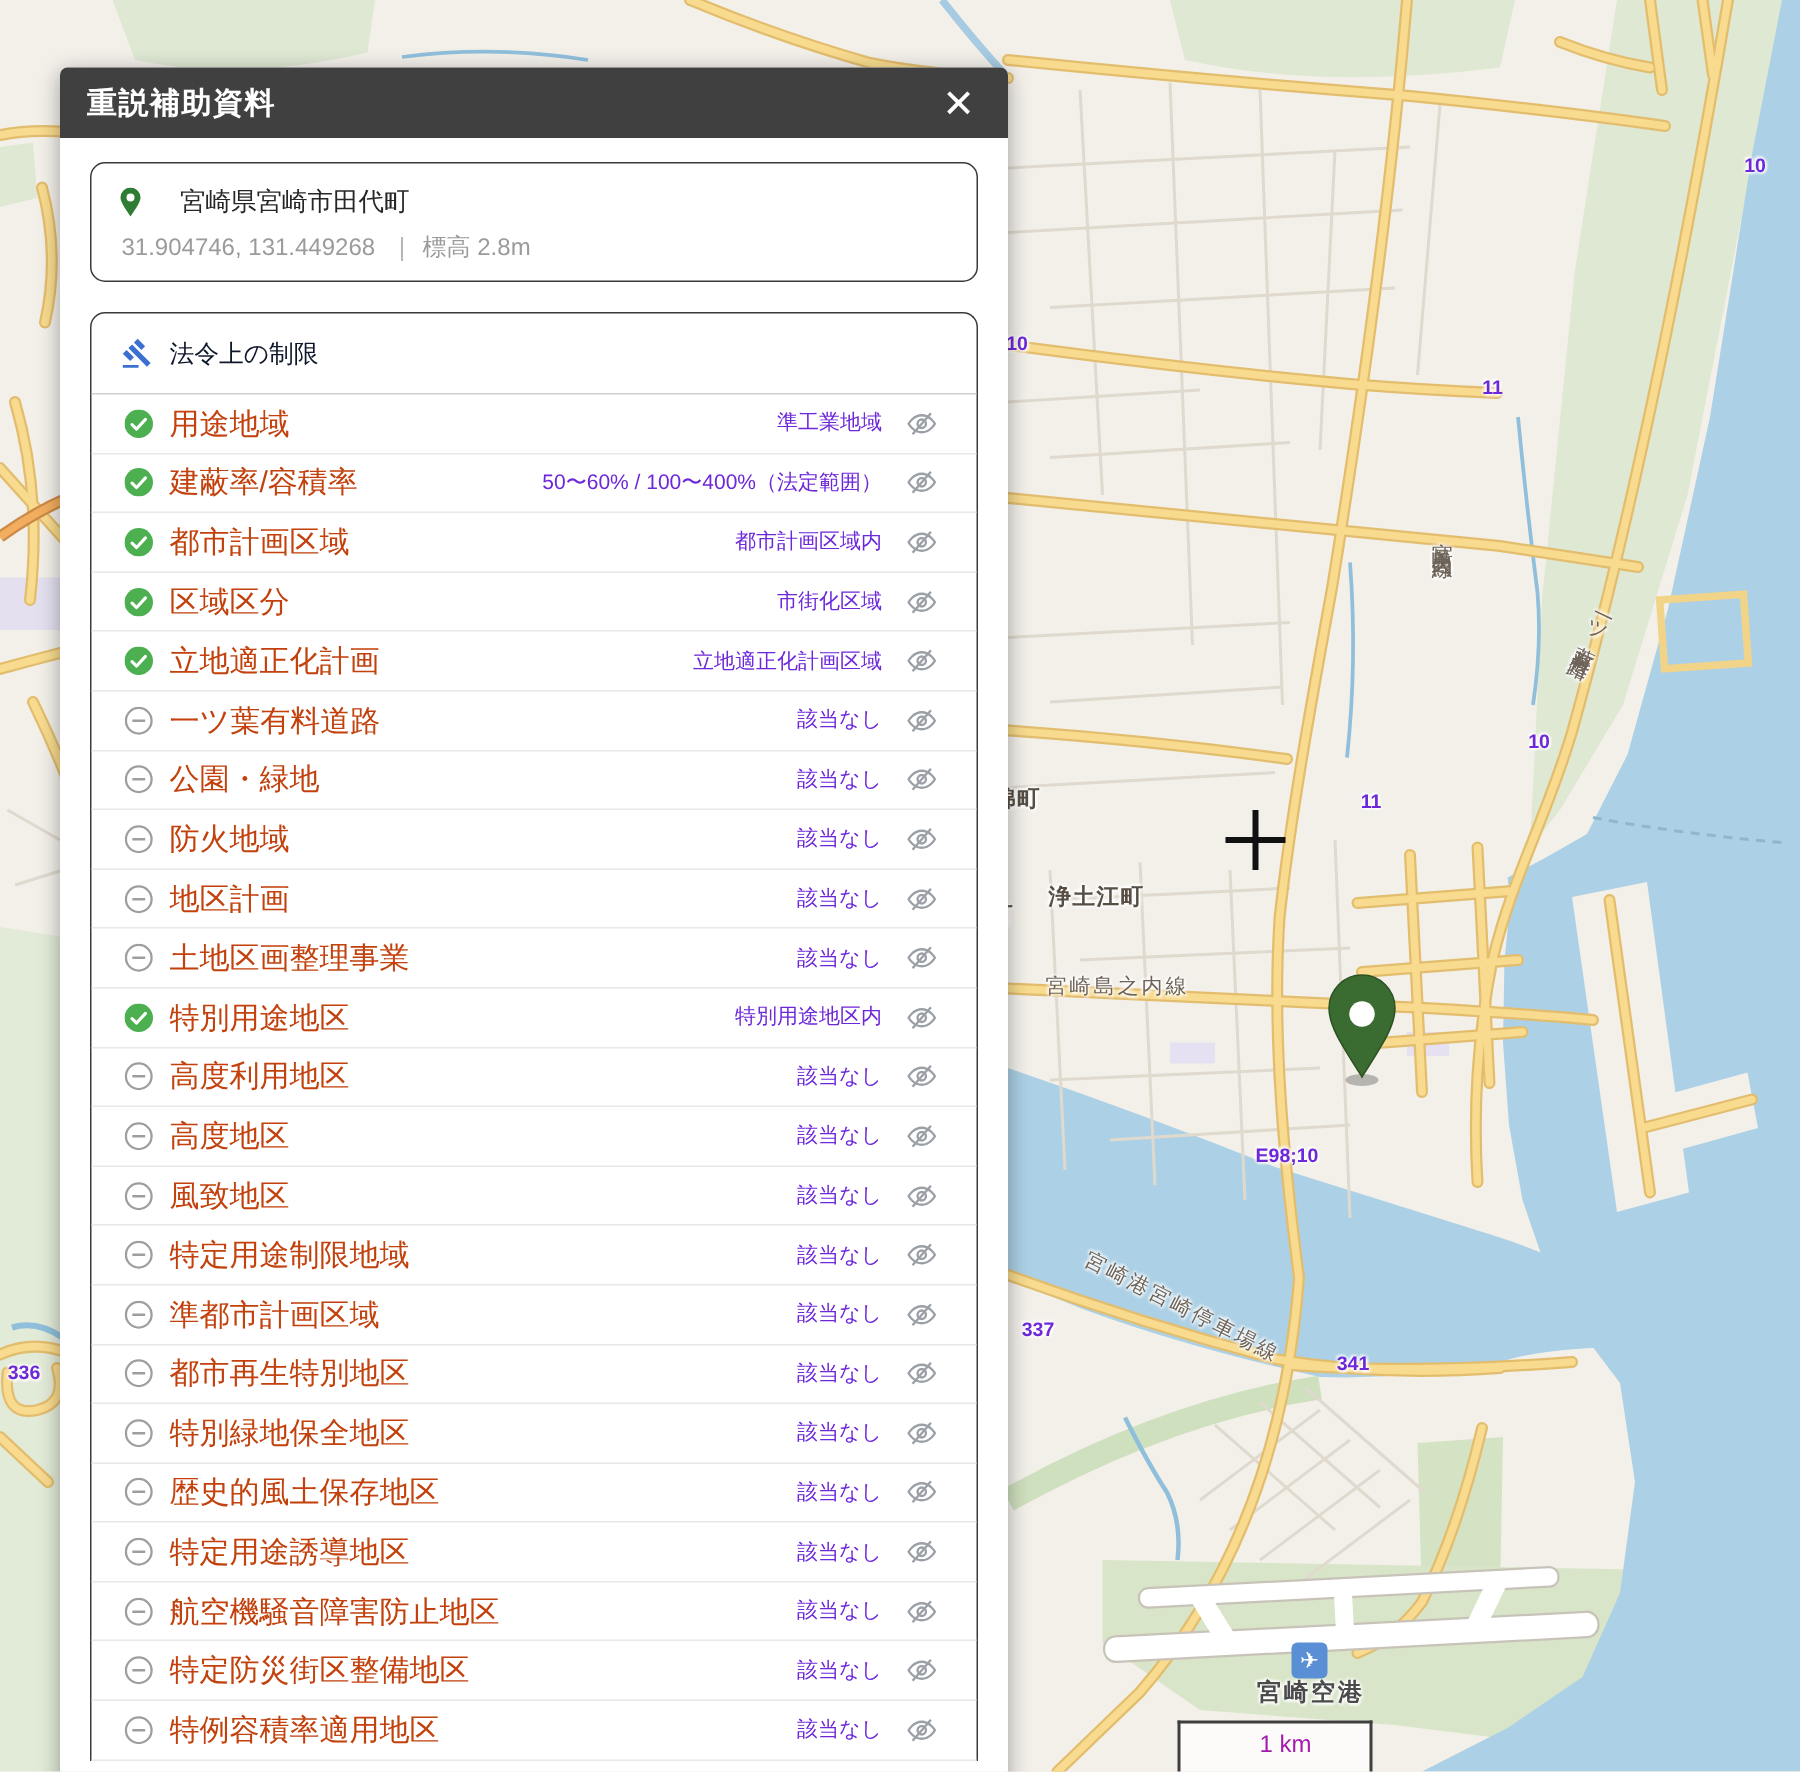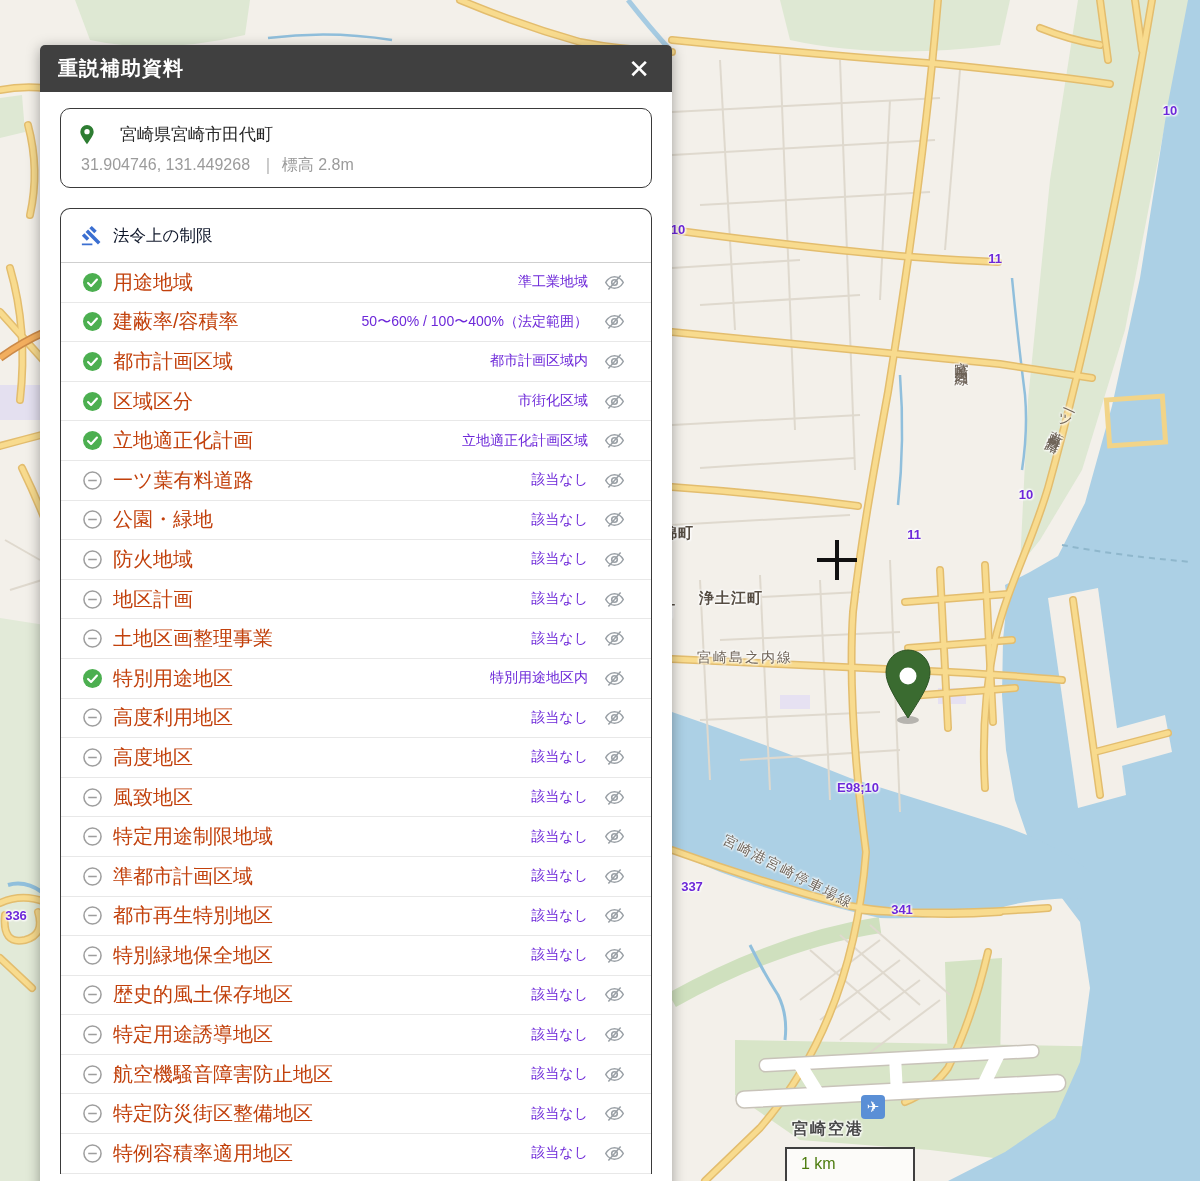--- a/index.html
+++ b/index.html
@@ -16,21 +16,21 @@
   .map-label.airport { font-size:16px; color:#4a4a4a; font-weight:bold; letter-spacing:2px; }
   .map-label.roadname { font-size:14px; color:#6e6358; letter-spacing:2px; }
   .map-label.vert { writing-mode:vertical-rl; }
 
   .plane-badge { position:absolute; left:861px; top:1095px; width:24px; height:24px;
     background:#5a8fd6; border-radius:4px; color:#fff; z-index:2; display:flex;
     align-items:center; justify-content:center; font-size:15px; }
 
   #scale-bar { position:absolute; left:785px; top:1147px; width:130px; height:40px;
     z-index:3; background:rgba(255,255,255,.72); border:2px solid #3f3f3f; border-bottom:none; }
-  #scale-bar span { display:block; padding:6px 0 0 14px; font-size:16px; color:#4d7c0f; }
+  #scale-bar span { display:block; padding:6px 0 0 14px; font-size:16px; color:#a21caf;text-align:center; }
 
   
   #panel { position:absolute; left:40px; top:45px; width:632px; height:1250px;
     background:#fff; z-index:10; border-radius:5px 5px 0 0;
     box-shadow:0 3px 14px rgba(0,0,0,.35); }
   #panel-header { height:47px; background:#404040; border-radius:5px 5px 0 0;
     display:flex; align-items:center; padding:0 18px; }
   #panel-title { color:#fff; font-size:20px; font-weight:bold; letter-spacing:1px; flex:1; }
   #close-btn { color:#fff; font-size:26px; font-weight:bold; line-height:1;
     cursor:pointer; padding:0 4px; }
@@ -227,29 +227,29 @@
 
   <div id="map-labels">
       <span class="map-label route" style="left: 1170px; top: 110px; transform: translate(-50%, -50%) rotate(0deg);">10</span>
       <span class="map-label route" style="left: 678px; top: 229px; transform: translate(-50%, -50%) rotate(0deg);">10</span>
       <span class="map-label route" style="left: 995px; top: 258px; transform: translate(-50%, -50%) rotate(0deg);">11</span>
       <span class="map-label route" style="left: 1026px; top: 494px; transform: translate(-50%, -50%) rotate(0deg);">10</span>
       <span class="map-label route" style="left: 914px; top: 534px; transform: translate(-50%, -50%) rotate(0deg);">11</span>
       <span class="map-label route" style="left: 692px; top: 886px; transform: translate(-50%, -50%) rotate(0deg);">337</span>
       <span class="map-label route" style="left: 902px; top: 909px; transform: translate(-50%, -50%) rotate(0deg);">341</span>
       <span class="map-label route" style="left: 16px; top: 915px; transform: translate(-50%, -50%) rotate(0deg);">336</span>
-      <span class="map-label route" style="left: 858px; top: 787px; transform: translate(-50%, -50%) rotate(0deg); text-align: right;">E98;10</span>
+      <span class="map-label route" style="left: 858px; top: 770px; transform: translate(-50%, -50%) rotate(0deg); text-align: right;">E98;10</span>
       <span class="map-label town" style="left: 678px; top: 533px; transform: translate(-50%, -50%) rotate(0deg);">錦町</span>
       <span class="map-label town" style="left: 731px; top: 598px; transform: translate(-50%, -50%) rotate(0deg);">浄土江町</span>
       <span class="map-label town" style="left: 668px; top: 611px; transform: translate(-50%, -50%) rotate(0deg);">町</span>
       <span class="map-label roadname" style="left: 745px; top: 658px; transform: translate(-50%, -50%) rotate(0deg);">宮崎島之内線</span>
       <span class="map-label roadname vert" style="left: 962px; top: 357px; transform: translate(-50%, -50%) rotate(0deg);">宮崎島之内線</span>
       <span class="map-label roadname vert" style="left: 1066px; top: 418px; transform: translate(-50%, -50%) rotate(25deg);">一ツ葉有料道路</span>
       <span class="map-label roadname" style="left: 788px; top: 872px; transform: translate(-50%, -50%) rotate(27deg);">宮崎港宮崎停車場線</span>
-      <span class="map-label airport" style="left: 828px; top: 1129px; transform: translate(-50%, -50%) rotate(0deg);">宮崎空港</span>
+      <span class="map-label airport" style="left: 874px; top: 1129px; transform: translate(-50%, -50%) rotate(0deg);">宮崎空港</span>
     </div>
 
   <div class="plane-badge">
     <span>✈</span>
   </div>
 
   <div id="scale-bar">
     <span>1 km</span>
   </div>
 

